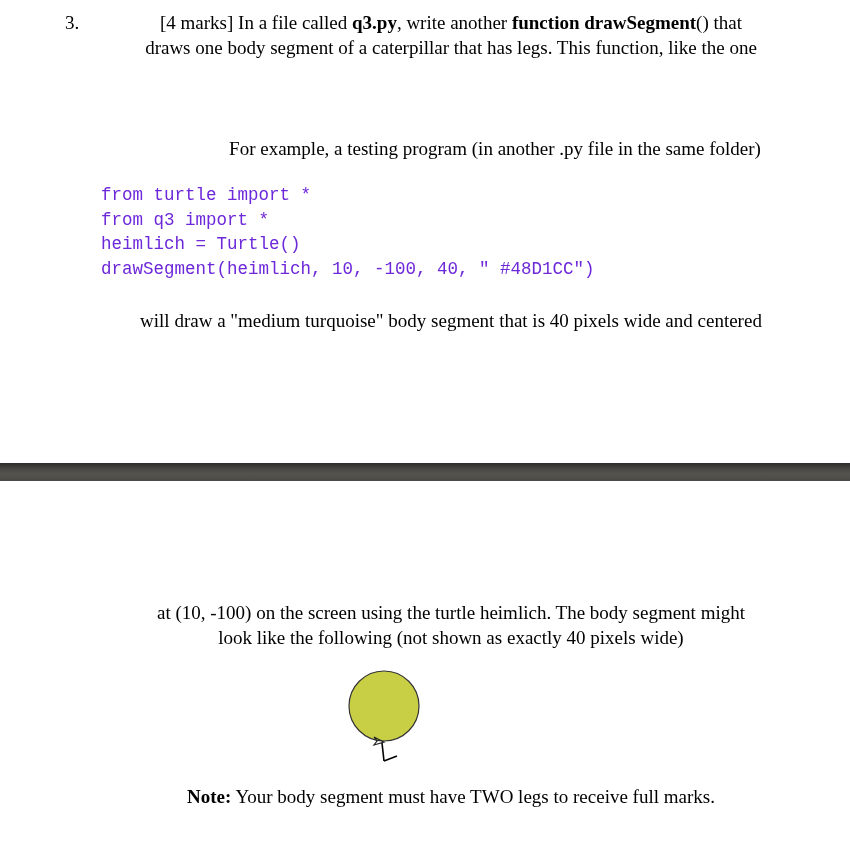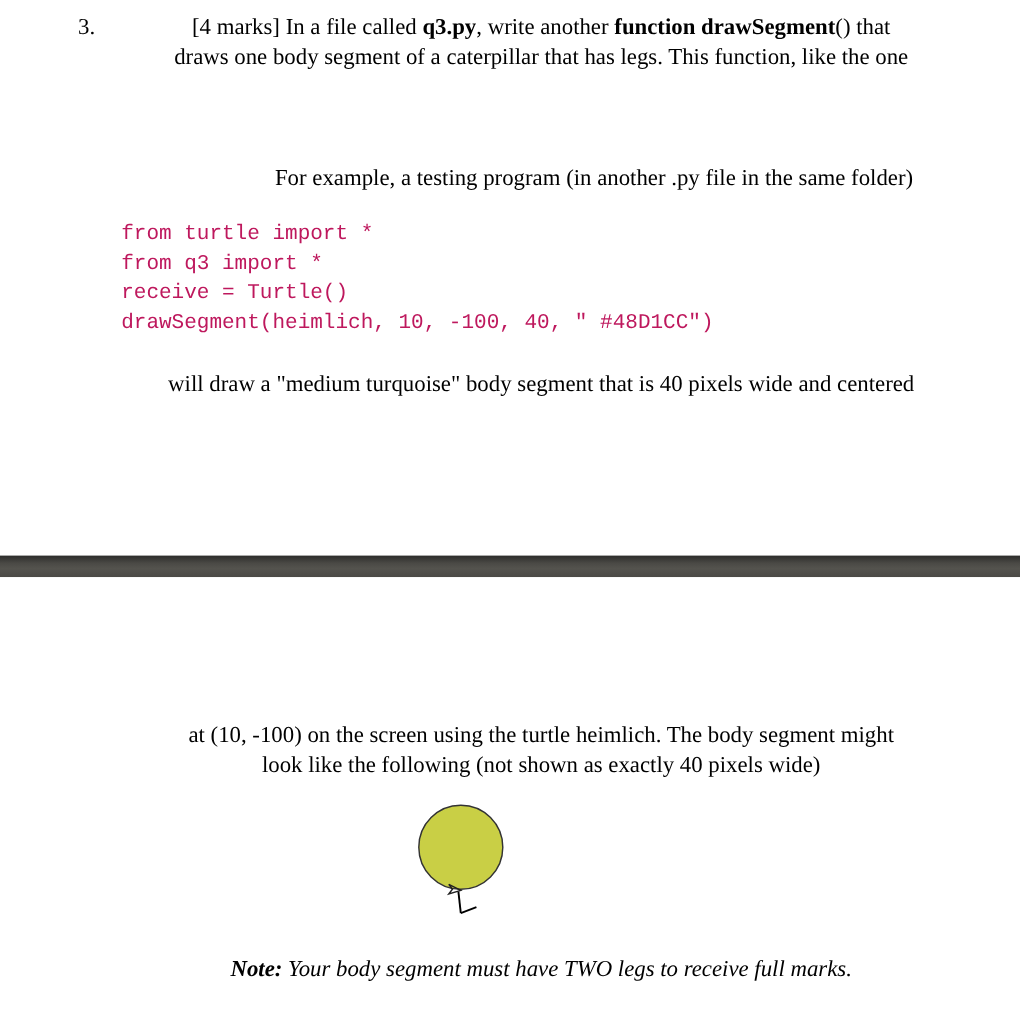--- a/index.html
+++ b/index.html
@@ -18,41 +18,41 @@
   }
   .qnum { position: absolute; left: 65px; top: 10px; line-height: 25px; }
   .para { position: absolute; left: 101px; width: 700px; line-height: 25px; text-align: center; }
   .q-text { top: 10px; }
   .line { white-space: nowrap; display: block; }
   b { font-weight: bold; }
   .example { top: 136px; margin-left: 44px; }
   .code {
     position: absolute; left: 101px; top: 183px;
     font-family: "Liberation Mono", "DejaVu Sans Mono", monospace;
-    font-size: 17.5px; line-height: 24.5px; color: #be185d;
+    font-size: 17.5px; line-height: 24.5px; color: #6d28d9;
     white-space: pre;
   }
   .result { top: 308px; }
   .p2-text { top: 119px; }
   .figure { position: absolute; left: 340px; top: 182px; width: 100px; height: 110px; }
-  .note { top: 314px; font-style: italic; }
+  .note { top: 303px; }
 </style>
 </head>
 <body>
 
 <div class="page page1">
   <span class="qnum">3.</span>
   <div class="para q-text">
     <span class="line"><span>[4 marks] In a file called </span><b>q3.py</b><span>, write another </span><b>function drawSegment</b><span>() that</span></span>
     <span class="line">draws one body segment of a caterpillar that has legs. This function, like the one</span>
   </div>
 
   <div class="para example">For example, a testing program (in another .py file in the same folder)</div>
 
-  <div class="code"><span class="line">from turtle import *</span><span class="line">from q3 import *</span><span class="line">receive = Turtle()</span><span class="line">drawSegment(heimlich, 10, -100, 40, " #48D1CC")</span></div>
+  <div class="code"><span class="line">from turtle import *</span><span class="line">from q3 import *</span><span class="line">heimlich = Turtle()</span><span class="line">drawSegment(heimlich, 10, -100, 40, " #48D1CC")</span></div>
 
   <div class="para result">will draw a "medium turquoise" body segment that is 40 pixels wide and centered</div>
 </div>
 
 <div class="page-break"></div>
 
 <div class="page page2">
   <div class="para p2-text">
     <span class="line">at (10, -100) on the screen using the turtle heimlich. The body segment might</span>
     <span class="line">look like the following (not shown as exactly 40 pixels wide)</span>

